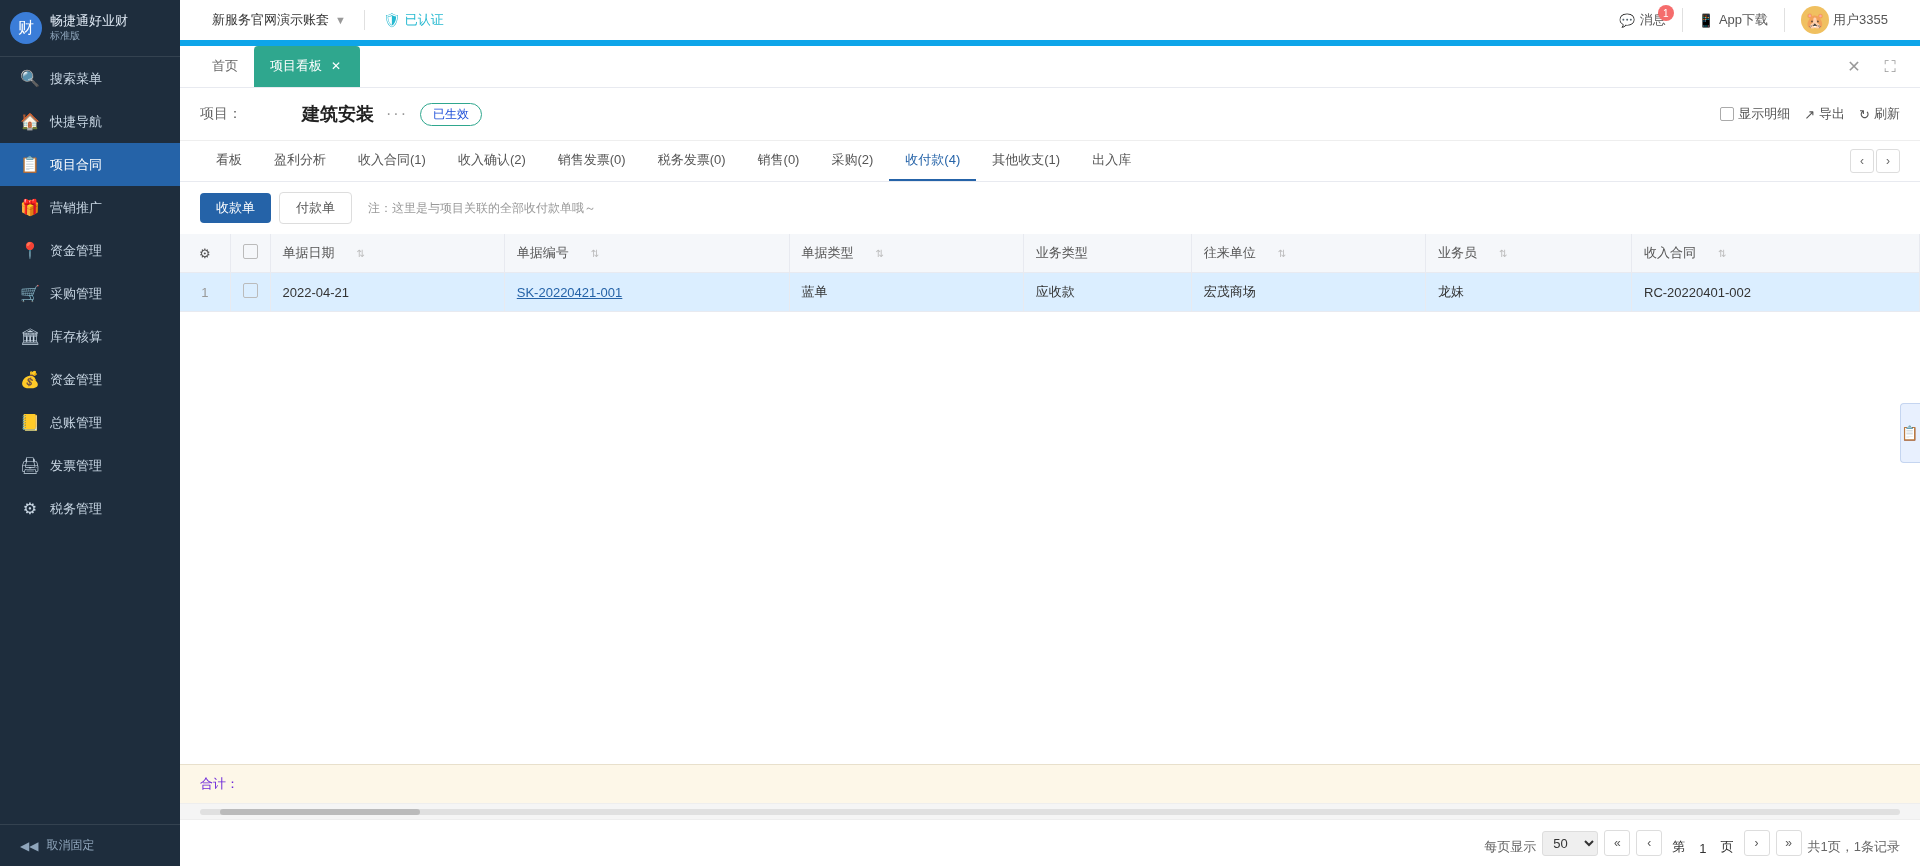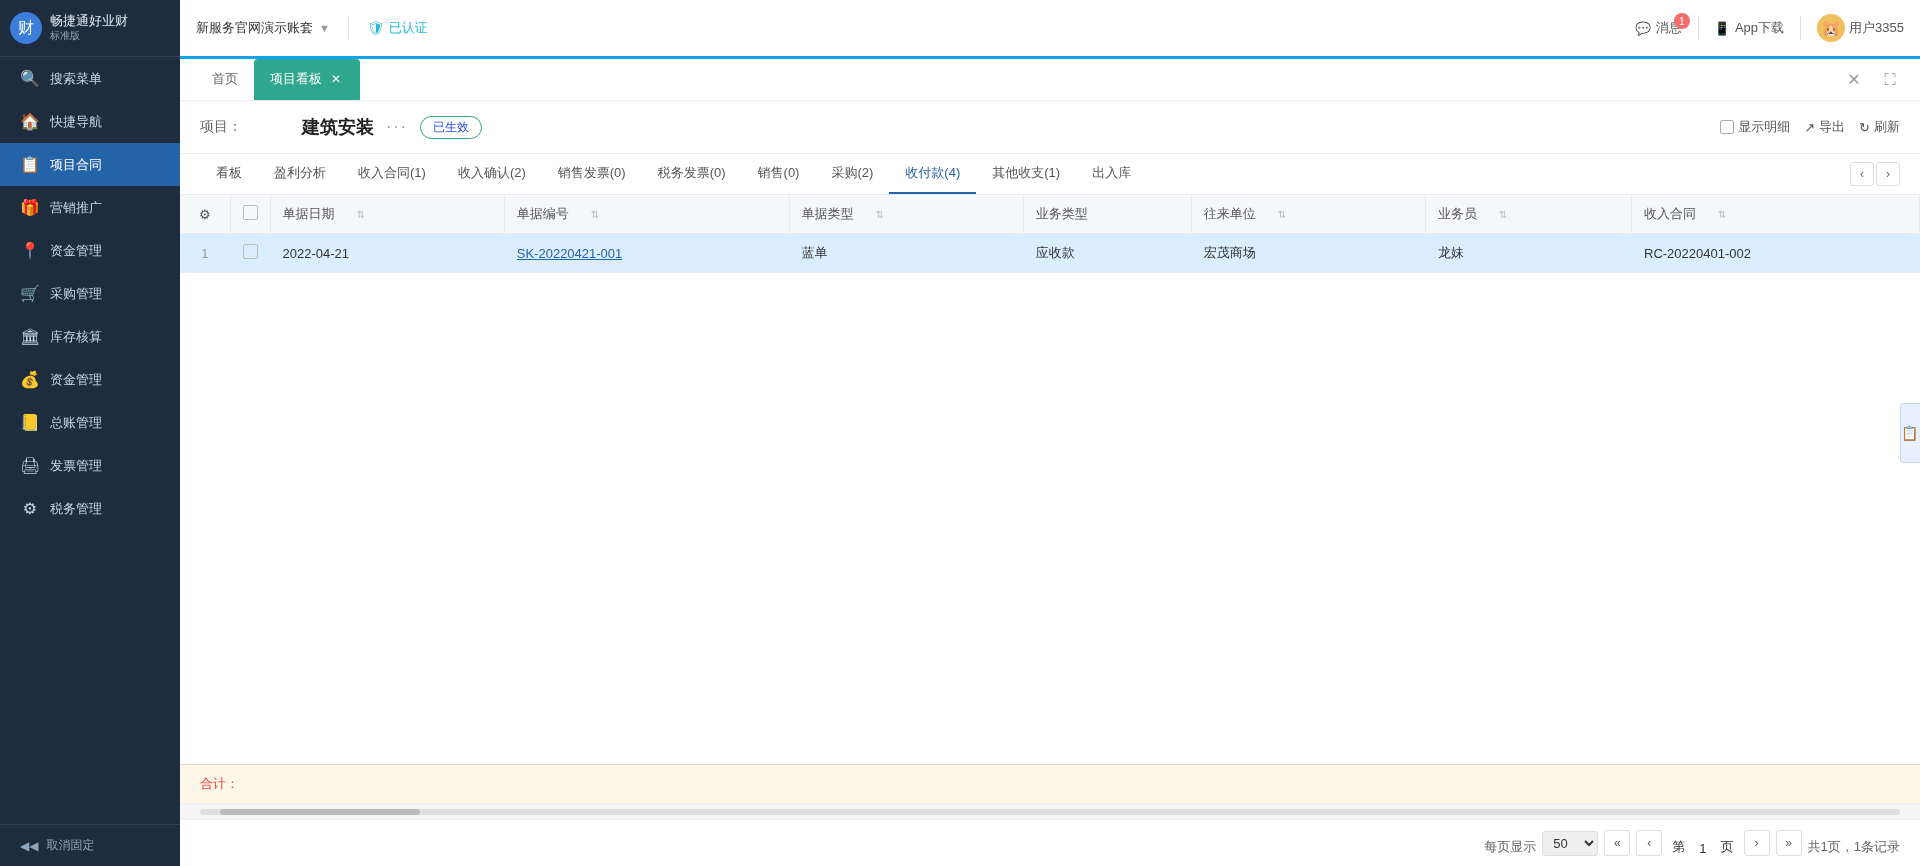--- a/index.html
+++ b/index.html
@@ -54,25 +54,25 @@
       flex: 1;
       display: flex;
       flex-direction: column;
       background: #f5f6fa;
       overflow: hidden;
     }
 
     
     .topbar {
       background: white;
-      height: 59px;
+      height: 46px;
       display: flex;
       align-items: center;
-      padding: 0 16px;
-      border-bottom: 3px solid #0ea5e9;
+      padding: 0 32px;
+      border-bottom: 6px solid #0ea5e9;
       gap: 10px;
       flex-shrink: 0;
     }
     .topbar-account {
       display: flex; align-items: center; gap: 6px;
       color: #333; font-size: 13px;
     }
     .topbar-account .dropdown-arrow { color: #999; font-size: 11px; }
     .topbar-separator { width: 1px; height: 20px; background: #e0e0e0; margin: 0 8px; }
     .topbar-certified {
@@ -292,21 +292,21 @@
     td:first-child { text-align: center; color: #999; }
     td.checkbox-col { text-align: center; }
     tr.selected td { background: #dbeeff; }
     .link-text { color: #2563a8; cursor: pointer; text-decoration: underline; }
 
     
     .total-row {
       background: #fdf7e8;
       border-top: 1px solid #e8e0cc;
       padding: 10px 20px;
-      color: #ef4444;
+      color: #6d28d9;
       font-size: 13px;
       flex-shrink: 0;
     }
 
     
     .scrollbar-area {
       height: 16px;
       background: #f5f5f5;
       border-top: 1px solid #eee;
       display: flex; align-items: center;
@@ -526,20 +526,25 @@
         <div class="sub-nav-item">其他收支(1)</div>
         <div class="sub-nav-item">出入库</div>
         <div class="sub-nav-arrows">
         <div class="nav-arrow-btn">‹</div>
         <div class="nav-arrow-btn">›</div>
       </div>
     </div>
 
     <div class="table-section">
 
+      <div class="btn-group">
+        <button class="btn-primary">收款单</button>
+        <button class="btn-secondary">付款单</button>
+        <span class="hint-text">注：这里是与项目关联的全部收付款单哦～</span>
+      </div>
 
       <div class="data-table">
         <table>
           <thead>
             <tr>
               <th class="settings-col">
                 <span>⚙</span>
               </th>
               <th class="checkbox-col">
                 <span class="cb-wrapper"></span>

